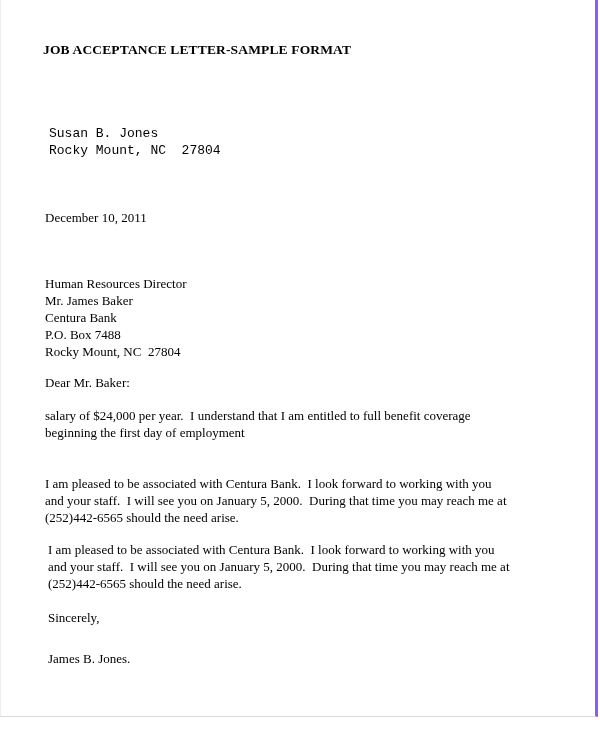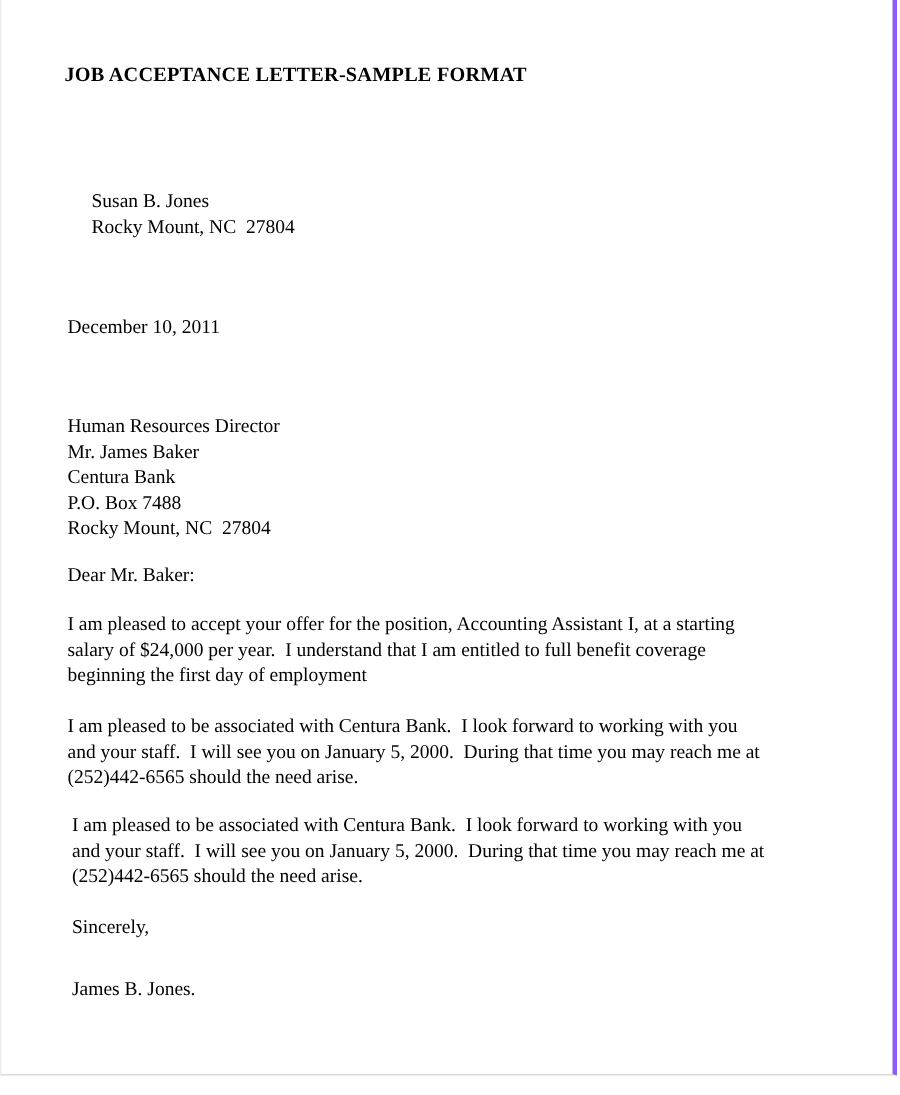--- a/index.html
+++ b/index.html
@@ -32,21 +32,21 @@
     font-size: 13.5px;
     font-weight: bold;
     letter-spacing: 0.15px;
     white-space: nowrap;
   }
   .block {
     position: absolute;
     font-size: 13px;
     line-height: 17px;
   }
-  .sender-block   { left: 60px; top: 125px; }
+  .sender-block   { left: 48px; top: 125px; font-family: Liberation Mono, monospace; }
   .date-block     { left: 44px; top: 209px; }
   .recipient-block{ left: 44px; top: 275px; }
   .salutation     { left: 44px; top: 374px; }
   .para-1         { left: 44px; top: 407px; width: 525px; }
   .para-2         { left: 44px; top: 475px; width: 525px; }
   .para-3         { left: 47px; top: 541px; width: 525px; }
   .closing        { left: 47px; top: 609px; }
   .signature      { left: 47px; top: 650px; }
   .line {
     display: block;
@@ -75,21 +75,20 @@
     <span class="line">Centura Bank</span>
     <span class="line">P.O. Box 7488</span>
     <span class="line">Rocky Mount, NC  27804</span>
   </div>
 
   <div class="block salutation">
     <span class="line">Dear Mr. Baker:</span>
   </div>
 
   <div class="block para-1">
-    <span class="line">I am pleased to accept your offer for the position, Accounting Assistant I, at a starting</span>
     <span class="line">salary of $24,000 per year.  I understand that I am entitled to full benefit coverage</span>
     <span class="line">beginning the first day of employment</span>
   </div>
 
   <div class="block para-2">
     <span class="line">I am pleased to be associated with Centura Bank.  I look forward to working with you</span>
     <span class="line">and your staff.  I will see you on January 5, 2000.  During that time you may reach me at</span>
     <span class="line">(252)442-6565 should the need arise.</span>
   </div>
 

